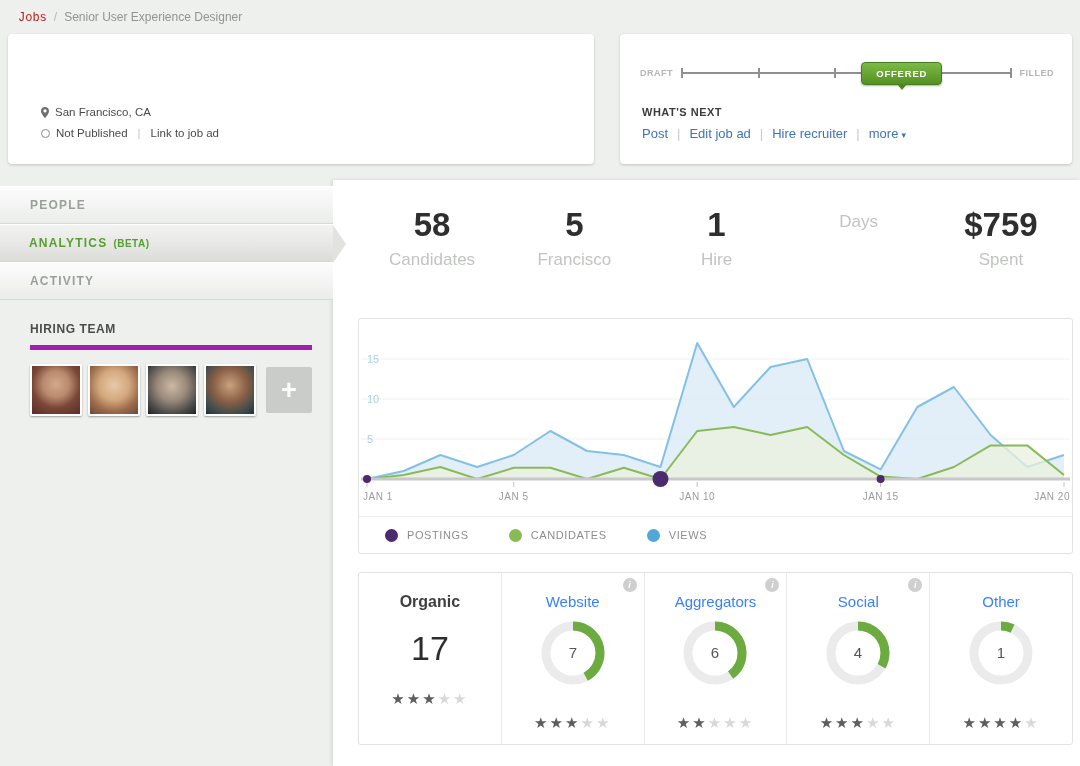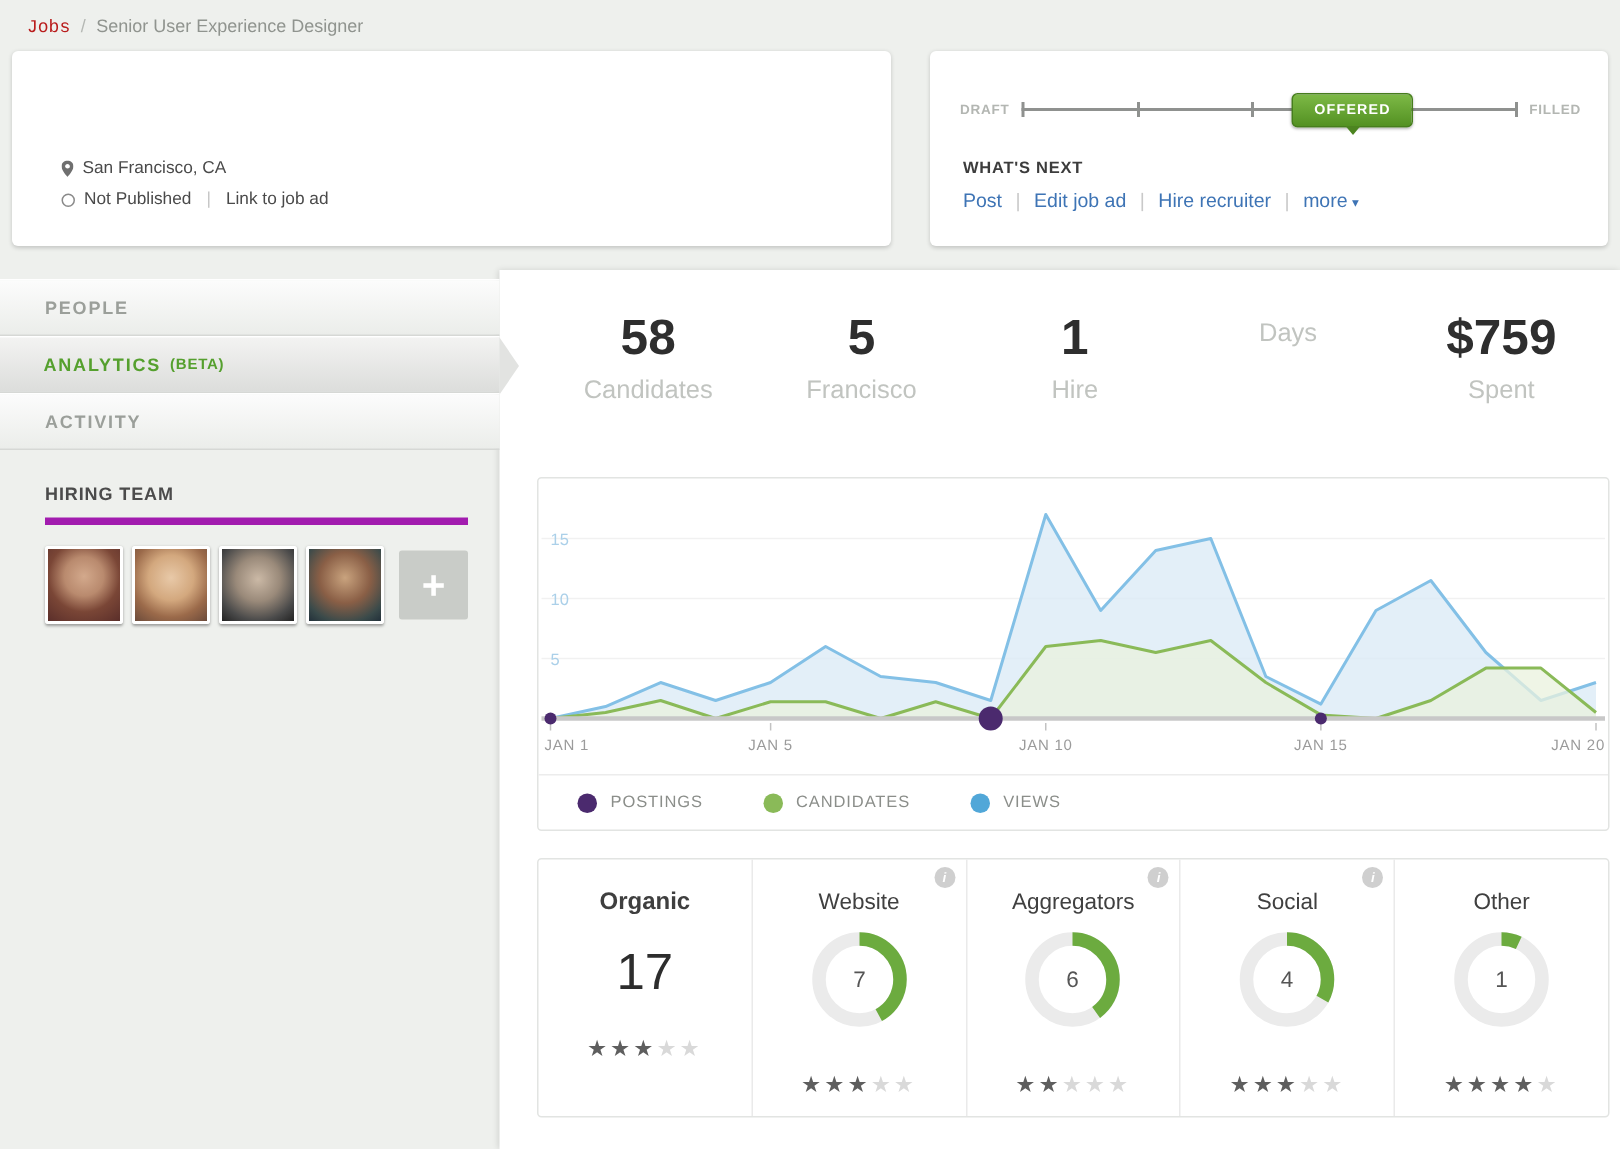--- a/index.html
+++ b/index.html
@@ -76,21 +76,21 @@
   .chart-svg { display: block; }
   .legend { height: 37px; border-top: 1px solid #ececec; display: flex; align-items: center; padding-left: 14px; gap: 28px; }
   .legend-item { display: flex; align-items: center; padding-left: 12px; }
   .legend-dot { width: 13px; height: 13px; border-radius: 50%; margin-right: 9px; }
   .legend-label { font-size: 11px; color: #8b8e8a; letter-spacing: .6px; }
 
   
   .sources-card { position: absolute; left: 25px; top: 392px; width: 715px; height: 173px; background: #fff; border: 1px solid #e2e4e2; border-radius: 3px; display: flex; }
   .source-col { flex: 1; position: relative; text-align: center; }
   .source-col + .source-col { border-left: 1px solid #eaeaea; }
-  .source-title { margin-top: 20px; font-size: 15px; color: #404040; }
+  .source-title { margin-top: 20px; font-size: 15px; color: #3b82f6; }
   .source-title.organic { color: #3f3f3f; font-weight: bold; font-size: 16px; }
   .source-value { margin-top: 18px; font-size: 34px; color: #2d2d2d; }
   .donut-wrap { width: 70px; height: 70px; margin: 8px auto 0; }
   .info-icon { position: absolute; top: 5px; right: 7px; width: 14px; height: 14px; border-radius: 50%; background: #cfcfcf; color: #fff;
     font-size: 9px; font-weight: bold; line-height: 14px; text-align: center; font-style: italic; cursor: pointer; }
   .stars { position: absolute; left: 0; width: 100%; text-align: center; font-size: 15px; letter-spacing: 2px; }
   .stars.low { bottom: 12px; }
   .stars.high { bottom: 36px; }
   .star-filled { color: #5e5e5e; }
   .star-empty { color: #d9d9d9; }

